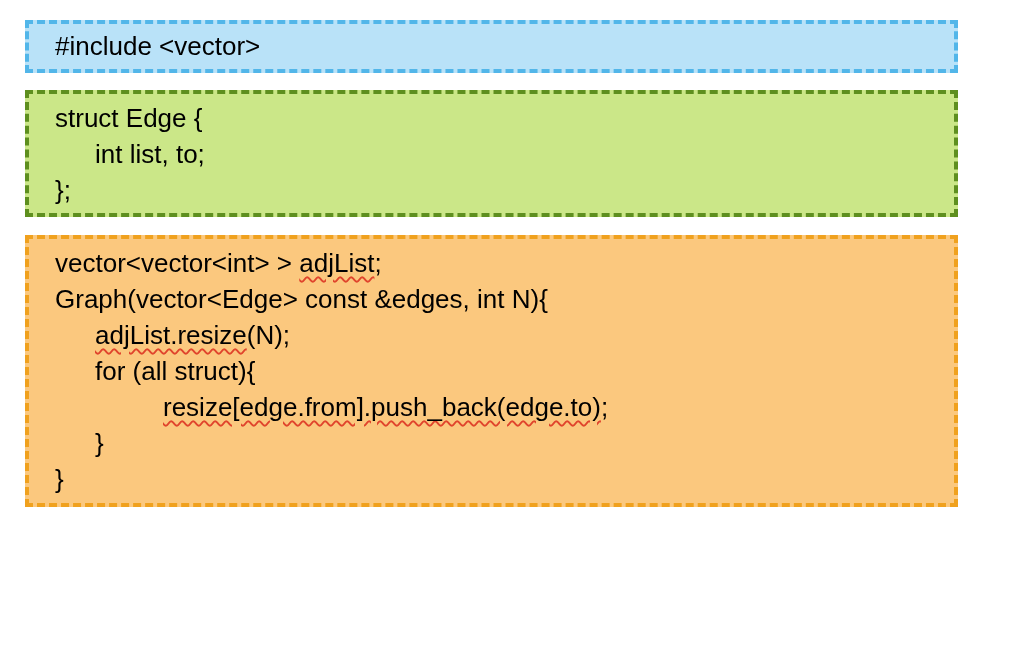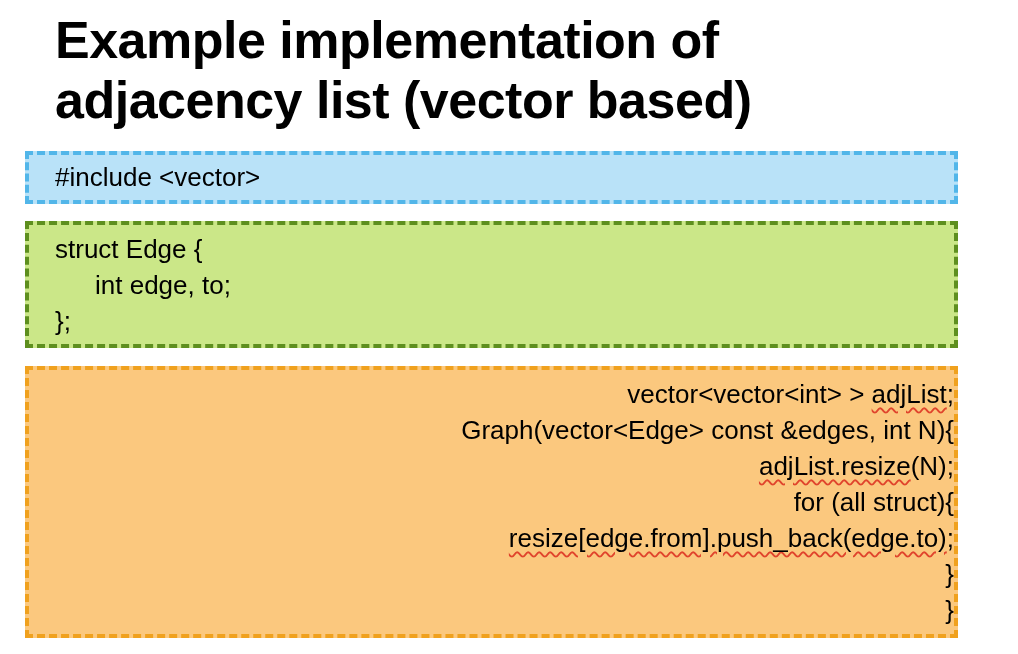--- a/index.html
+++ b/index.html
@@ -41,47 +41,45 @@
     margin-top: 17px;
     background: var(--green_fill, #CBE788);
     border-color: var(--green_border, #5E8F1F);
     padding: 6px 0 5px 26px;
   }
   .box-graph {
     margin-top: 18px;
     background: var(--orange_fill, #FBC87E);
     border-color: var(--orange_border, #F0A11E);
     padding: 6px 0 6px 26px;
-    text-align: right;
   }
   .ind1 { padding-left: 40px; }
   .ind2 { padding-left: 108px; }
 
   .sq {
     text-decoration: underline;
     text-decoration-style: wavy;
     text-decoration-color: var(--squiggle_red, #E0442C);
     text-decoration-thickness: 2px;
     text-underline-offset: 4px;
   }
 </style>
 </head>
 <body>
 
 <div class="slide">
 
-  <h1 class="title"><span>Example implementation of</span><br><span>adjacency list (vector based)</span></h1>
 
   <div class="codebox box-include">
     <div class="code-line"><span>#include &lt;vector&gt;</span></div>
   </div>
 
   <div class="codebox box-struct">
     <div class="code-line"><span>struct Edge {</span></div>
-    <div class="code-line ind1"><span>int edge, to;</span></div>
+    <div class="code-line ind1"><span>int list, to;</span></div>
     <div class="code-line"><span>};</span></div>
   </div>
 
   <div class="codebox box-graph">
     <div class="code-line"><span>vector&lt;vector&lt;int&gt; &gt; </span><span class="sq">adjList</span><span>;</span></div>
     <div class="code-line"><span>Graph(vector&lt;Edge&gt; const &amp;edges, int N){</span></div>
     <div class="code-line ind1"><span class="sq">adjList.resize</span><span>(N);</span></div>
     <div class="code-line ind1"><span>for (all struct){</span></div>
     <div class="code-line ind2"><span class="sq">resize[edge.from].push_back(edge.to)</span><span>;</span></div>
     <div class="code-line ind1"><span>}</span></div>

